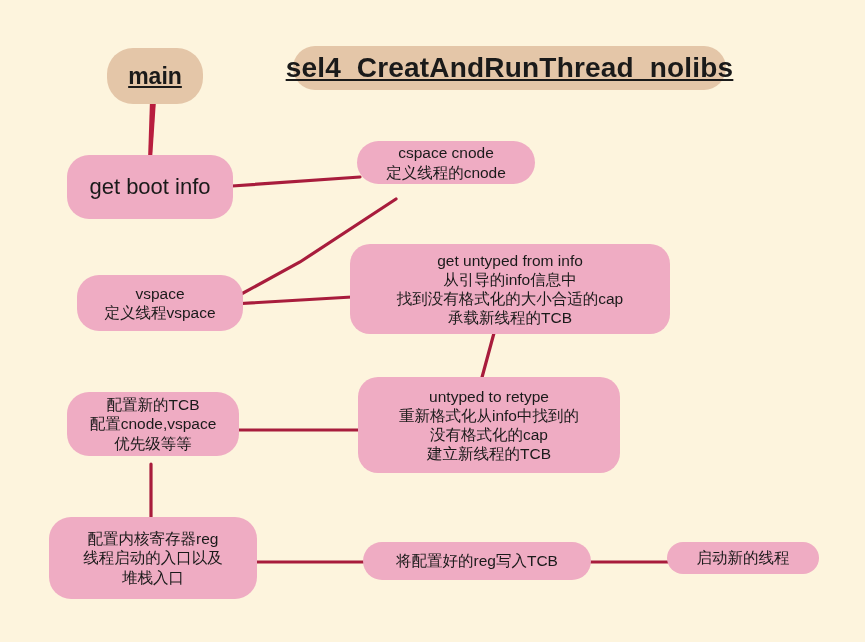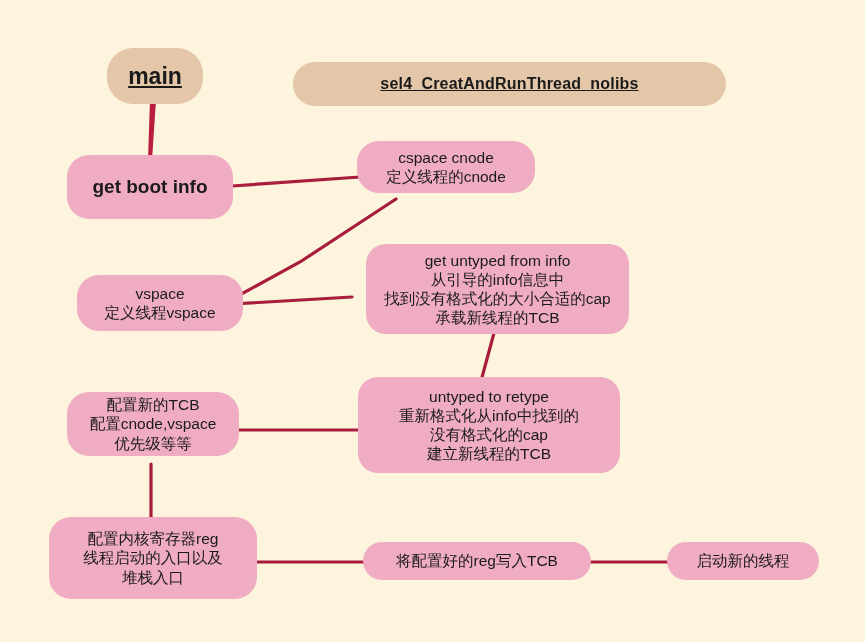--- a/index.html
+++ b/index.html
@@ -54,69 +54,68 @@
   .node-main {
     left: 107px;
     top: 48px;
     width: 96px;
     height: 56px;
     border-radius: 26px;
     font-size: 23px;
   }
   .node-title {
     left: 293px;
-    top: 62px;
+    top: 46px;
     width: 433px;
     height: 44px;
     border-radius: 22px;
-    font-size: 16px;
+    font-size: 28px;
     letter-spacing: 0.2px;
   }
   
   .pink {
     background: #efacc3;
     border-radius: 22px;
   }
   .node-bootinfo {
     left: 67px;
     top: 155px;
     width: 166px;
     height: 64px;
     font-size: 17px;
   }
-  .node-bootinfo .l1 { font-weight: bold; font-size: 19px; }
+  .node-bootinfo .l1 { font-weight: normal; font-size: 22px; }
   .node-bootinfo .l2 { font-size: 18px; }
 
   .node-cspace {
     left: 357px;
     top: 141px;
     width: 178px;
-    height: 52px;
+    height: 43px;
     font-size: 15px;
     text-align: right;
   }
   .node-cspace .line { font-size: 15.5px; }
 
   .node-vspace {
     left: 77px;
     top: 275px;
     width: 166px;
     height: 56px;
     font-size: 15px;
   }
   .node-vspace .line { font-size: 15.5px; }
 
   .node-getuntyped {
     left: 350px;
     top: 244px;
-    width: 263px;
+    width: 320px;
     height: 90px;
     font-size: 15px;
     border-radius: 20px;
-    margin-left: 16px;
   }
   .node-getuntyped .line { font-size: 15.5px; }
 
   .node-retype {
     left: 358px;
     top: 377px;
     width: 262px;
     height: 96px;
     font-size: 15px;
     border-radius: 20px;
@@ -150,21 +149,21 @@
     height: 38px;
     border-radius: 19px;
     font-size: 15px;
   }
   .node-writereg .line { font-size: 15.5px; }
 
   .node-startthread {
     left: 667px;
     top: 542px;
     width: 152px;
-    height: 38px;
+    height: 32px;
     border-radius: 19px;
     font-size: 15px;
   }
   .node-startthread .line { font-size: 15.5px; }
 </style>
 </head>
 <body>
 
 <div id="canvas">
 

